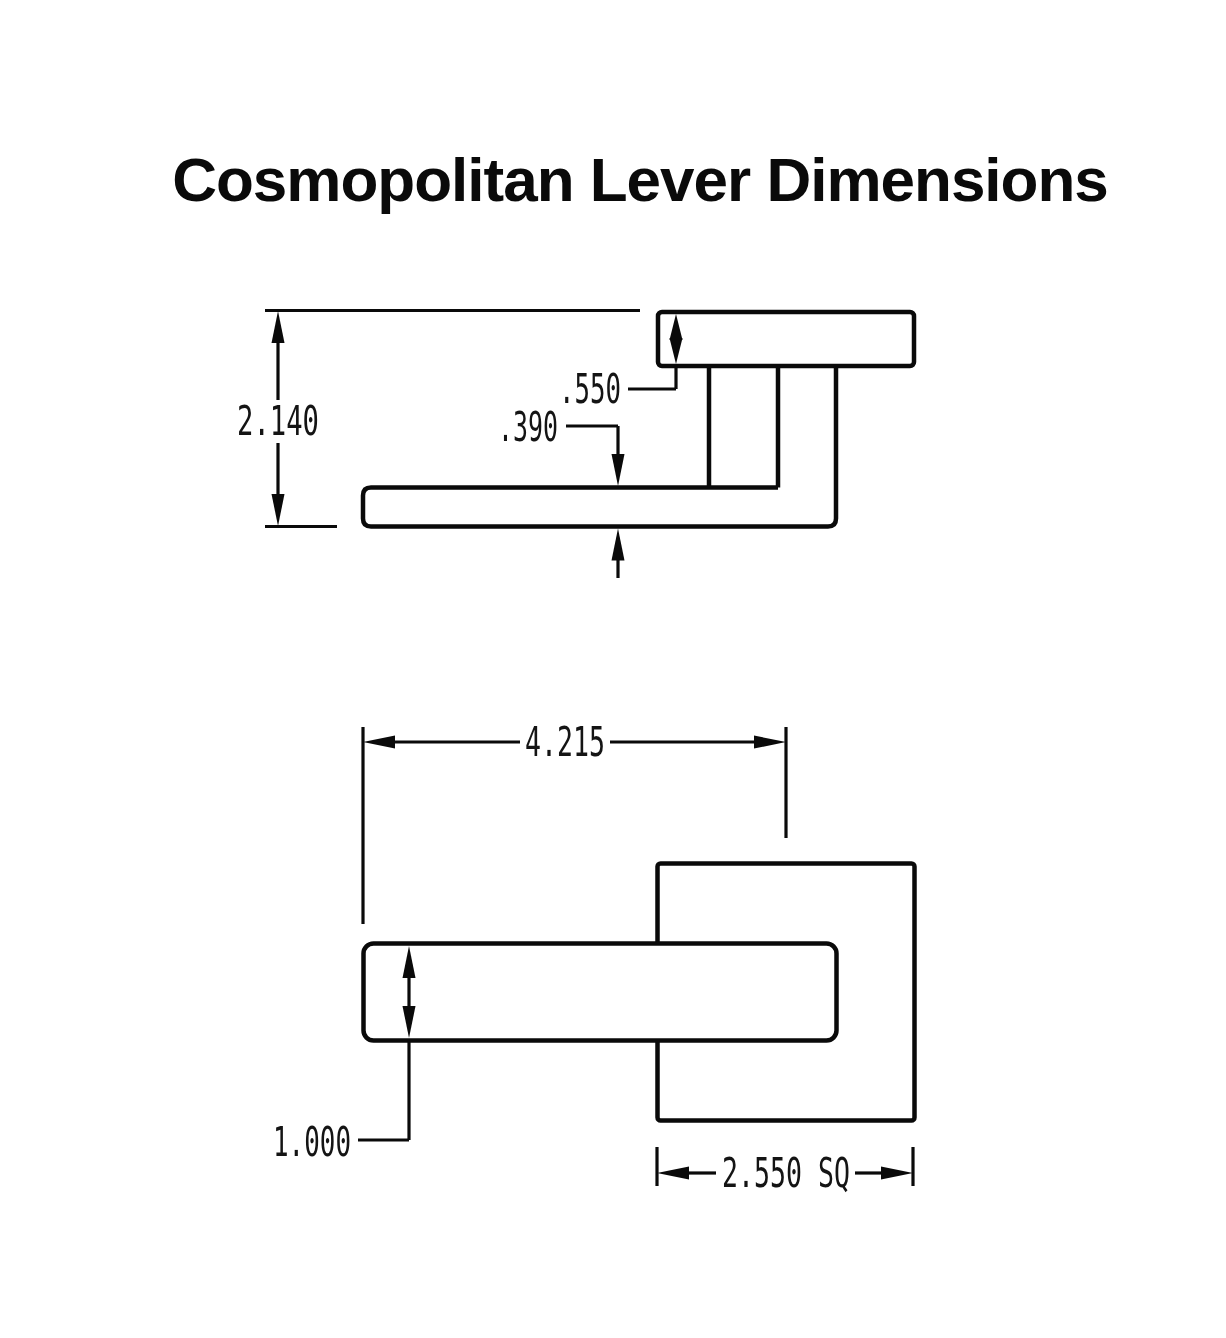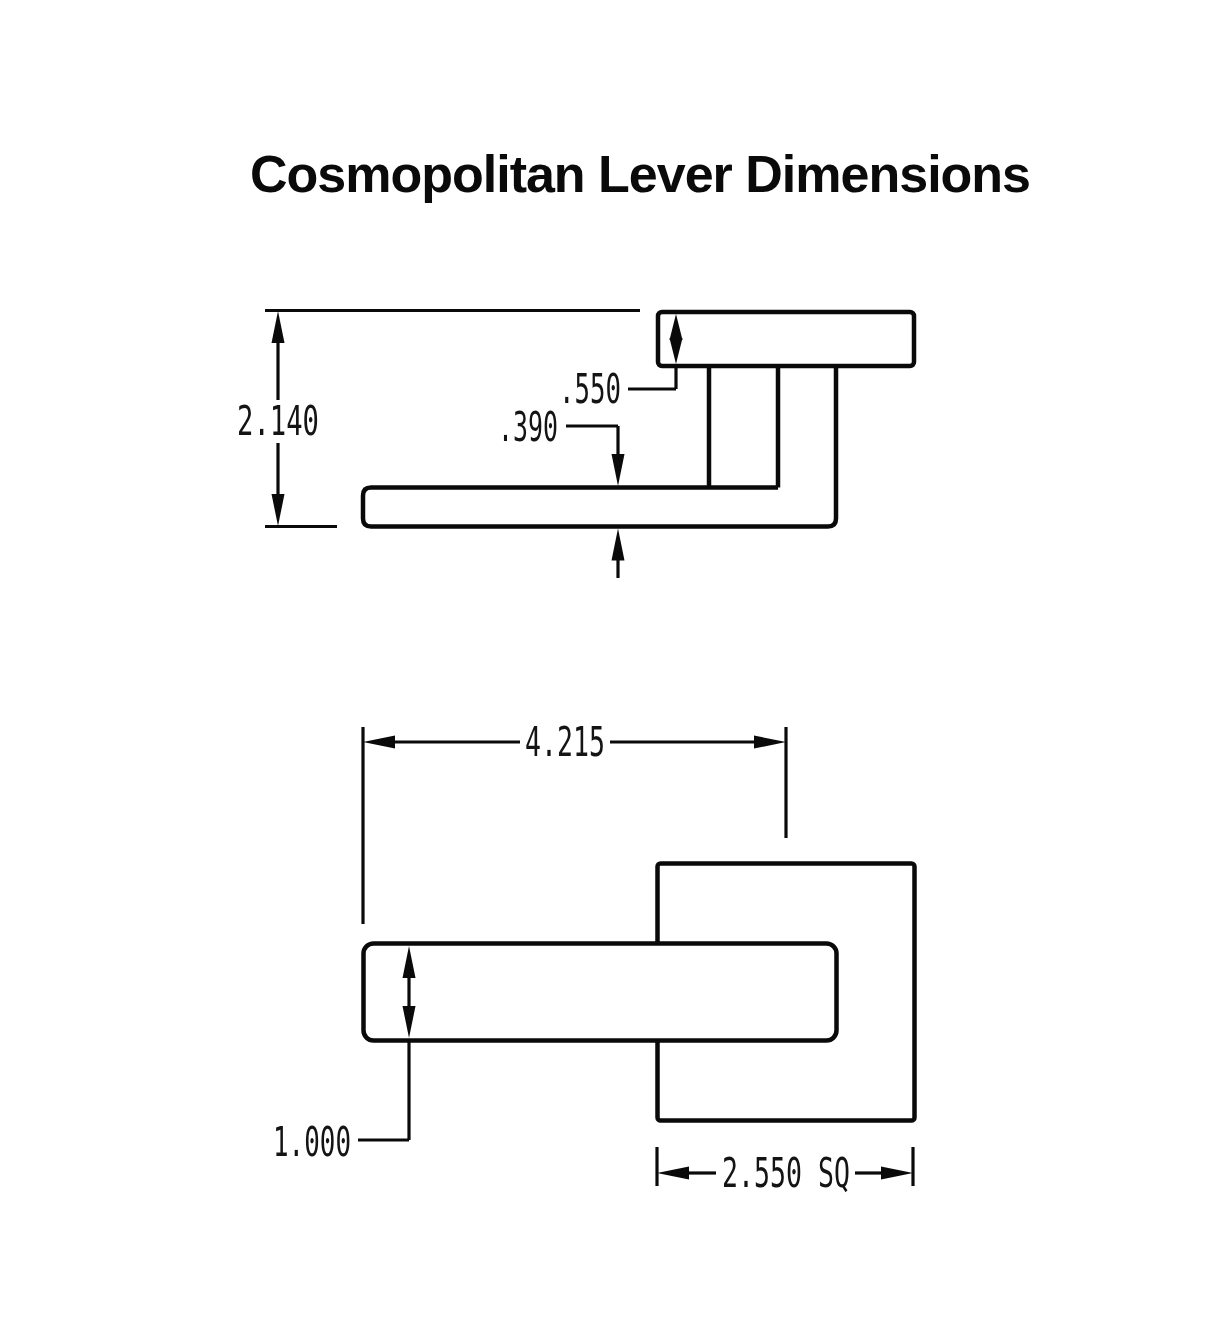--- a/index.html
+++ b/index.html
@@ -16,21 +16,21 @@
     font-family: "Liberation Sans", sans-serif;
   }
   #title {
     position: absolute;
     top: 144px;
     left: 640px;
     transform: translateX(-50%);
     white-space: nowrap;
     font-family: "Liberation Sans", sans-serif;
     font-weight: bold;
-    font-size: 52px;
+    font-size: 62px;
     letter-spacing: -1px;
     color: #0a0a0a;
   }
   svg.drawing {
     position: absolute;
     top: 0;
     left: 0;
   }
   .obj {
     fill: none;

